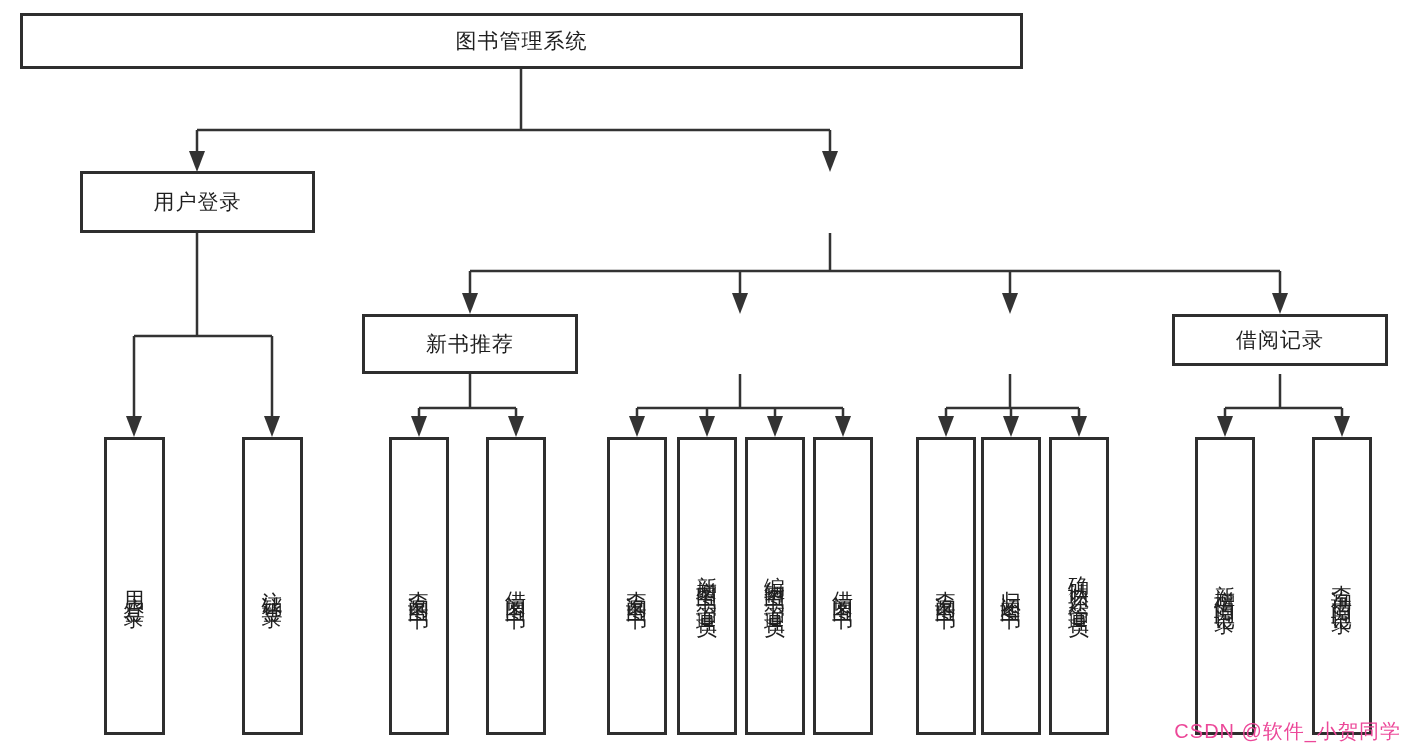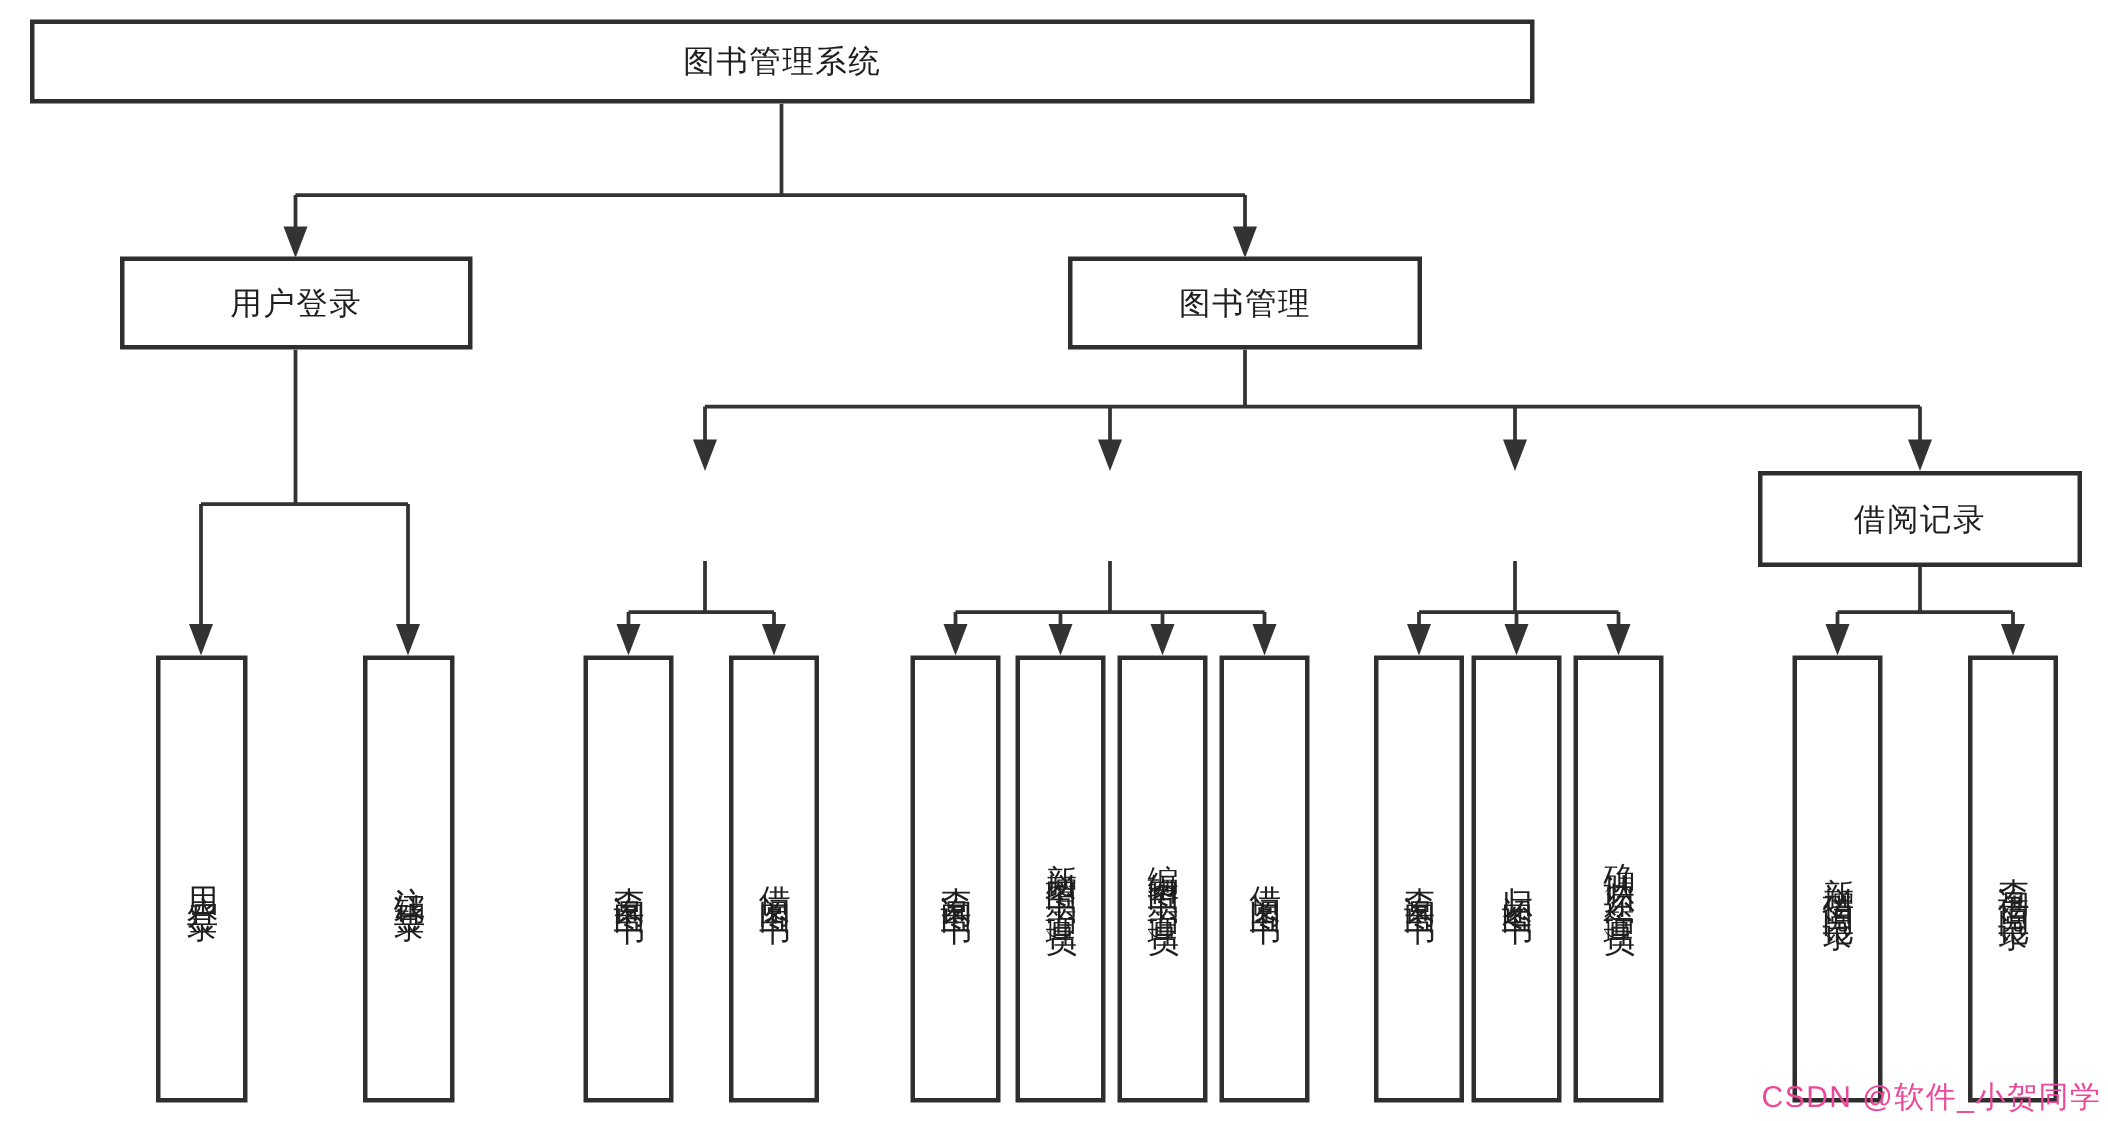--- a/index.html
+++ b/index.html
@@ -83,25 +83,25 @@
       <polygon points="1334,416 1350,416 1342,437" fill="#333333"></polygon>
     </svg>
 
   <div class="node" style="left:20px;top:13px;width:1003px;height:56px">
     <span class="lbl">图书管理系统</span>
   </div>
 
   <div class="node" style="left:80px;top:171px;width:235px;height:62px">
     <span class="lbl">用户登录</span>
   </div>
-  <div class="node" style="left:712px;top:171px;width:236px;height:62px">
-    <span class="lbl">图书管理</span>
+
+  <div class="node" style="left:362px;top:314px;width:216px;height:60px">
+    <span class="lbl">新书推荐</span>
   </div>
-
-  <div class="node" style="left:1172px;top:314px;width:216px;height:64px">
+  <div class="node" style="left:1172px;top:314px;width:216px;height:52px">
     <span class="lbl">借阅记录</span>
   </div>
 
   <div class="node leaf" style="left:104px;top:437px;width:61px;height:298px">
     <span class="lbl">用户登录</span>
   </div>
   <div class="node leaf" style="left:242px;top:437px;width:61px;height:298px">
     <span class="lbl">注销登录</span>
   </div>
 

